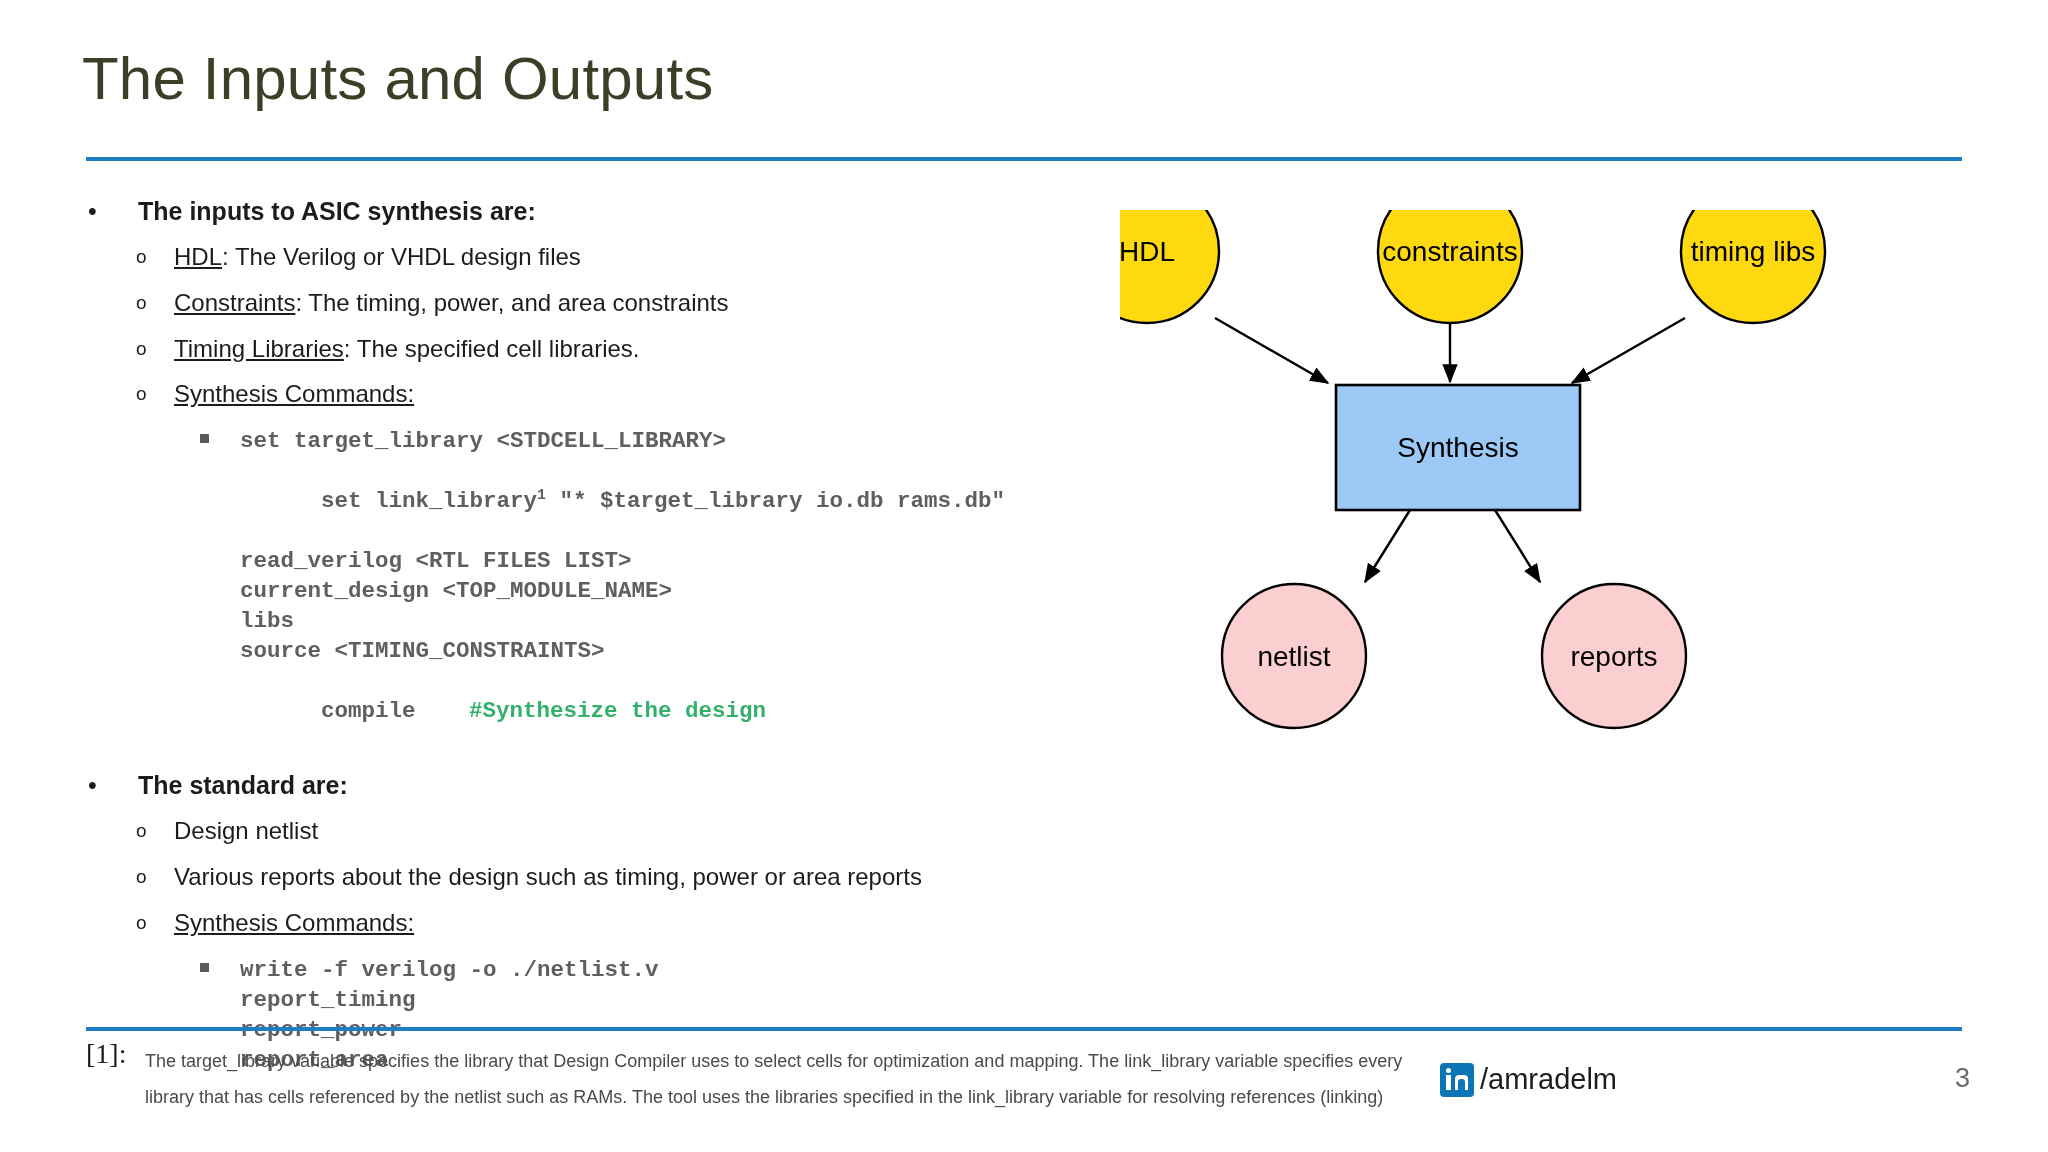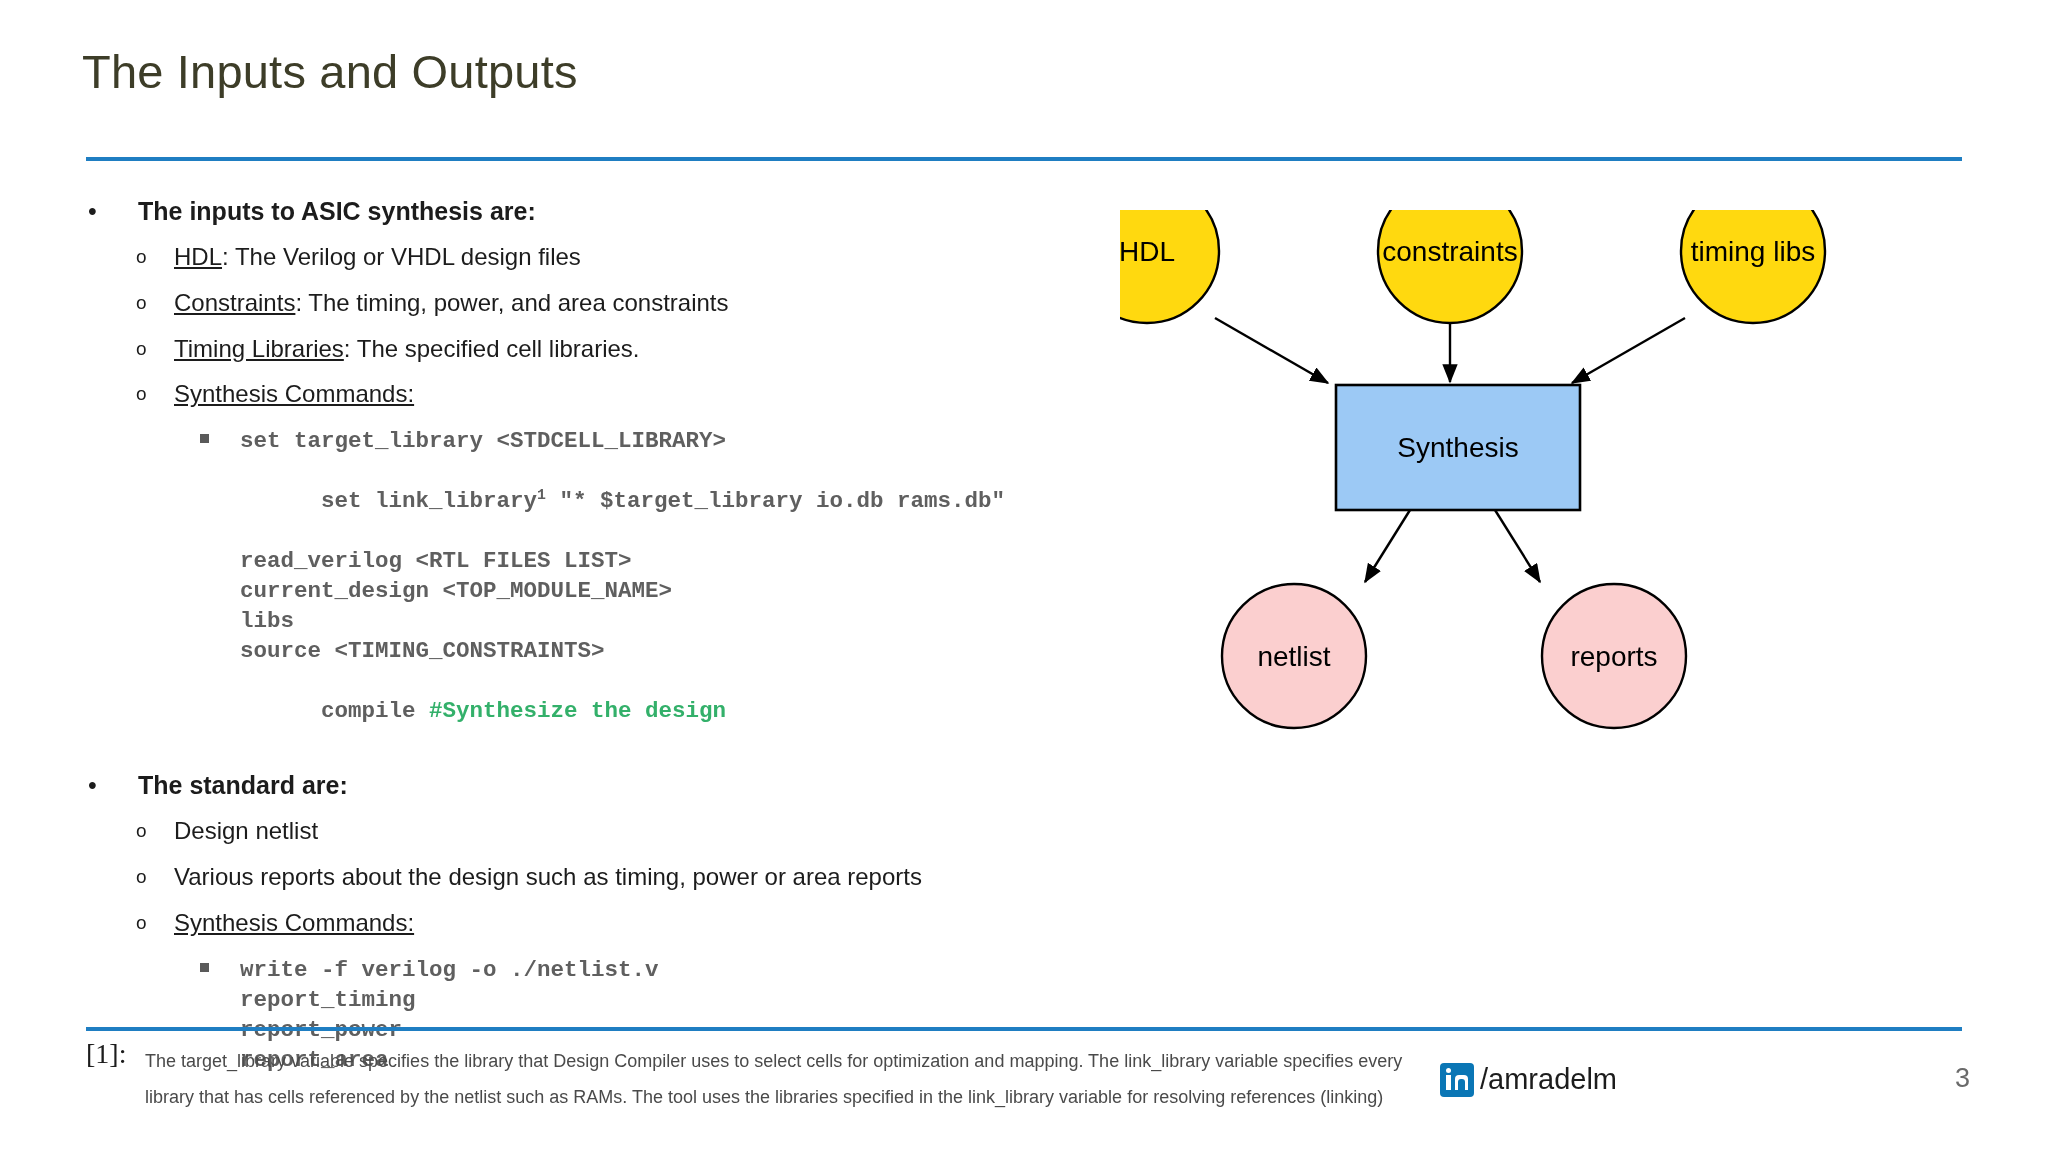--- a/index.html
+++ b/index.html
@@ -13,21 +13,21 @@
     position: relative;
     font-family: "Liberation Sans", sans-serif;
     overflow: hidden;
   }
 
   
   #slide-title {
     position: absolute;
     left: 82px;
     top: 44px;
-    font-size: 47px;
+    font-size: 60px;
     font-weight: 400;
     color: #3d3d28;
     letter-spacing: 0.2px;
     white-space: nowrap;
   }
   #title-rule {
     position: absolute;
     left: 86px;
     top: 157px;
     width: 1876px;
@@ -97,21 +97,21 @@
     line-height: 30px;
     color: #5f5f5f;
     white-space: pre;
     font-weight: bold;
   }
   .codeline sup {
     font-size: 0.66em;
     vertical-align: super;
     line-height: 0;
   }
-  .comment { color: #33b06a; }
+  .comment { color: #33b06a; margin-left: 40px; }
 
   
   #diagram {
     position: absolute;
     left: 1120px;
     top: 210px;
     width: 880px;
     height: 730px;
   }
   #diagram svg { display: block; }

